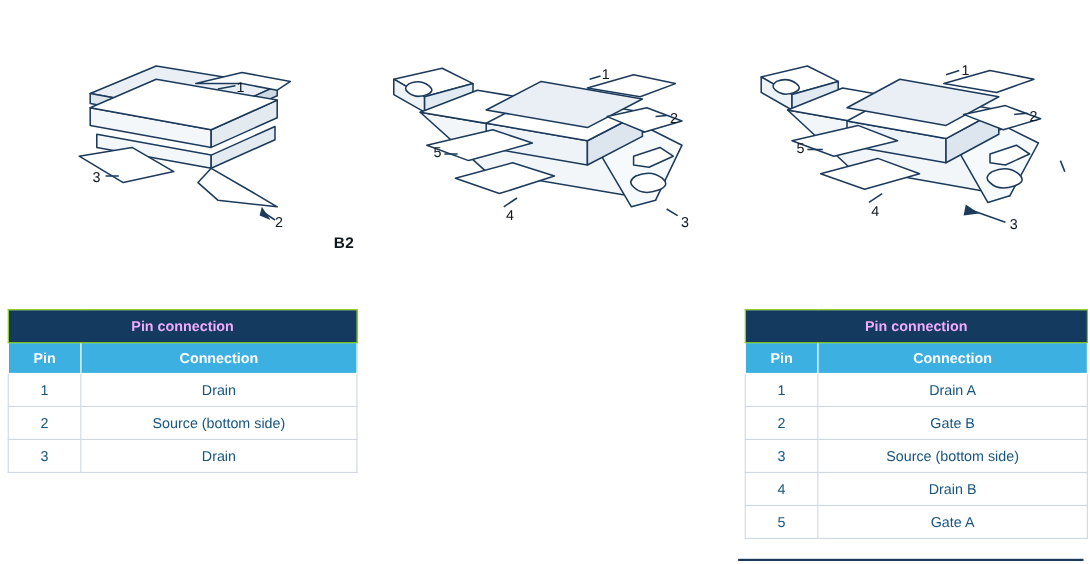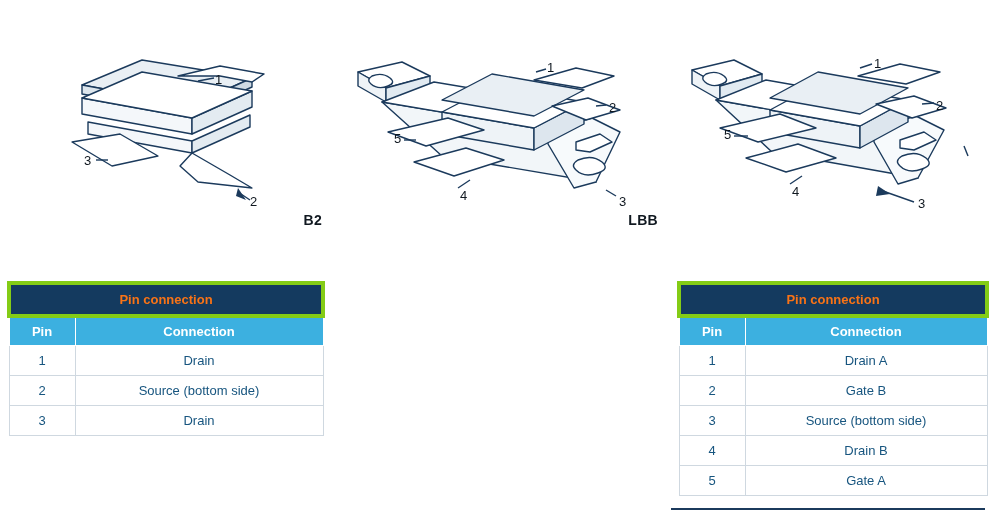--- a/index.html
+++ b/index.html
@@ -56,26 +56,26 @@
     position: absolute;
     border-collapse: collapse;
     font-size: 13px;
     table-layout: fixed;
   }
   #table-b2  { left: 5px;  top: 281px; width: 318px; }
   #table-lbb { left: 339px; top: 281px; width: 312px; }
 
   .pin-table th.title {
     background: #143a5f;
-    color: #f97316;
+    color: #f0abfc;
     font-size: 13px;
     font-weight: bold;
     text-align: center;
     padding: 7px 0 7px 0;
-    border: 4px solid #84cc16;
+    border: 1px solid #84cc16;
   }
   .pin-table th.sub {
     background: #3cb0e0;
     color: #ffffff;
     font-weight: bold;
     text-align: center;
     padding: 6px 12px;
     border: 1px solid #ffffff;
     border-top-color: #143a5f;
     margin-top: 13px;
@@ -216,21 +216,20 @@
         <g font-family="Liberation Sans, sans-serif" font-size="13" fill="#101820">
           <text x="209" y="62">1</text>
           <text x="271" y="102">2</text>
           <text x="281" y="196">3</text>
           <text x="122" y="190">4</text>
           <text x="56" y="133">5</text>
         </g>
       </svg>
     </div>
 
-    <div class="pkg-label">LBB</div>
 
     <table class="pin-table" id="table-lbb">
       <colgroup>
           <col class="pin-col">
           <col>
         </colgroup>
       <thead>
         <tr>
             <th class="title" colspan="2">Pin connection</th>
           </tr>

